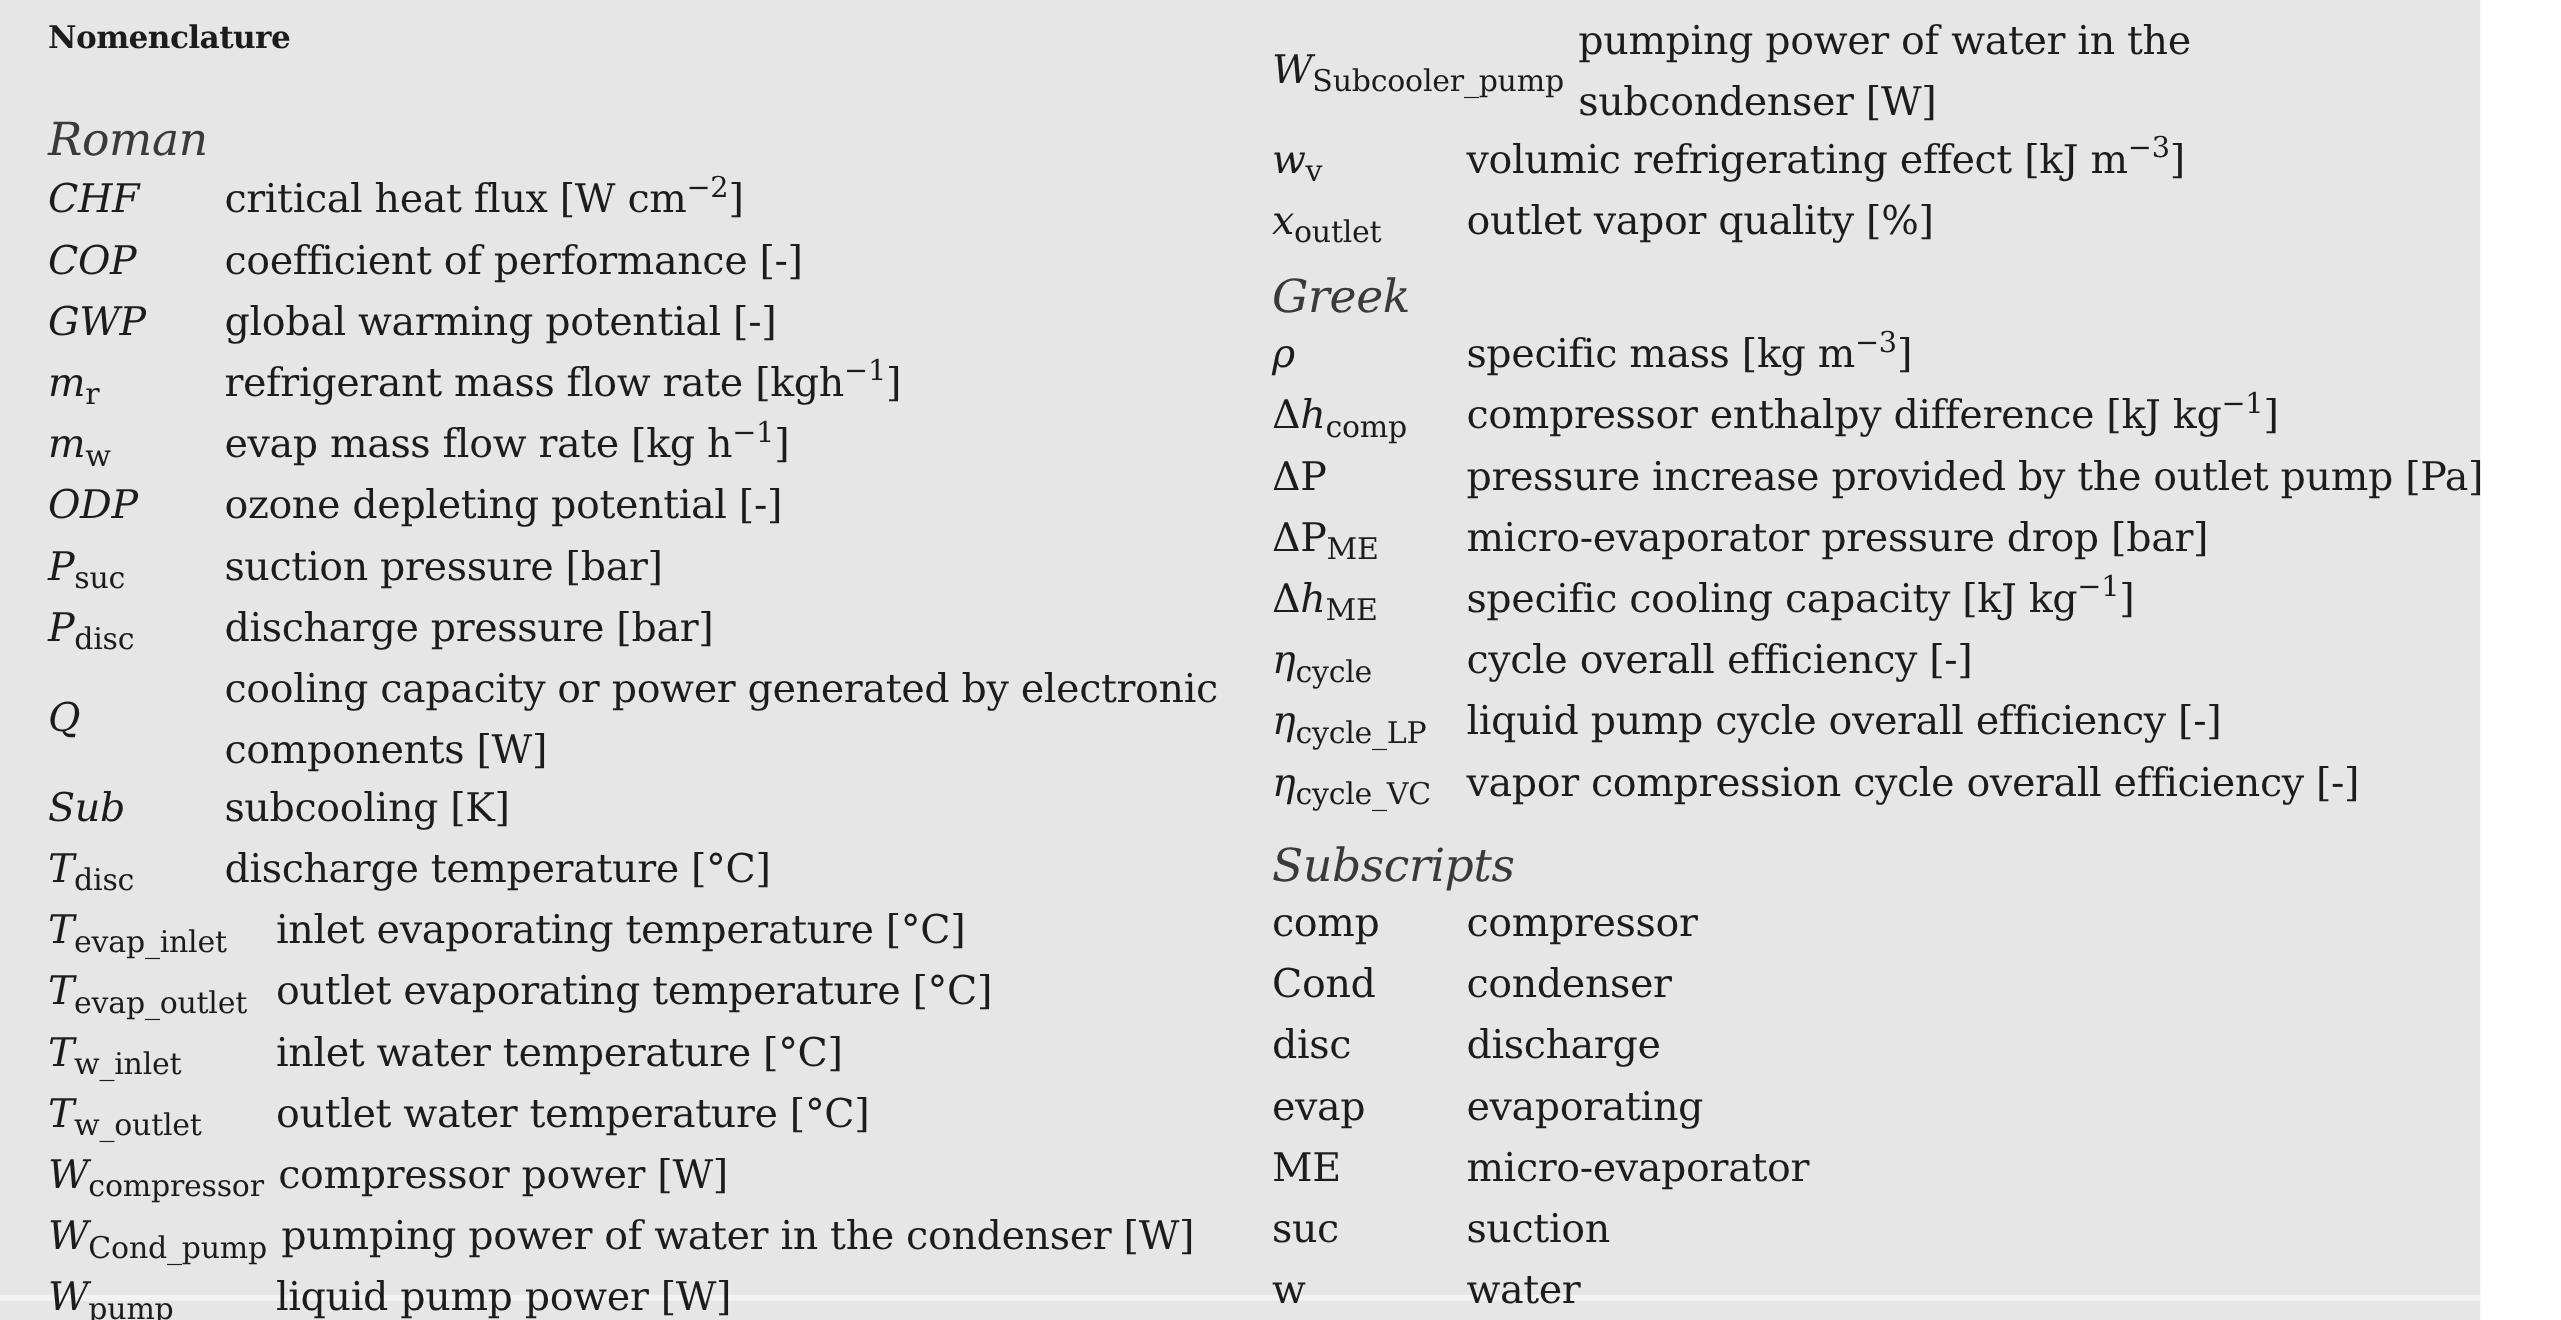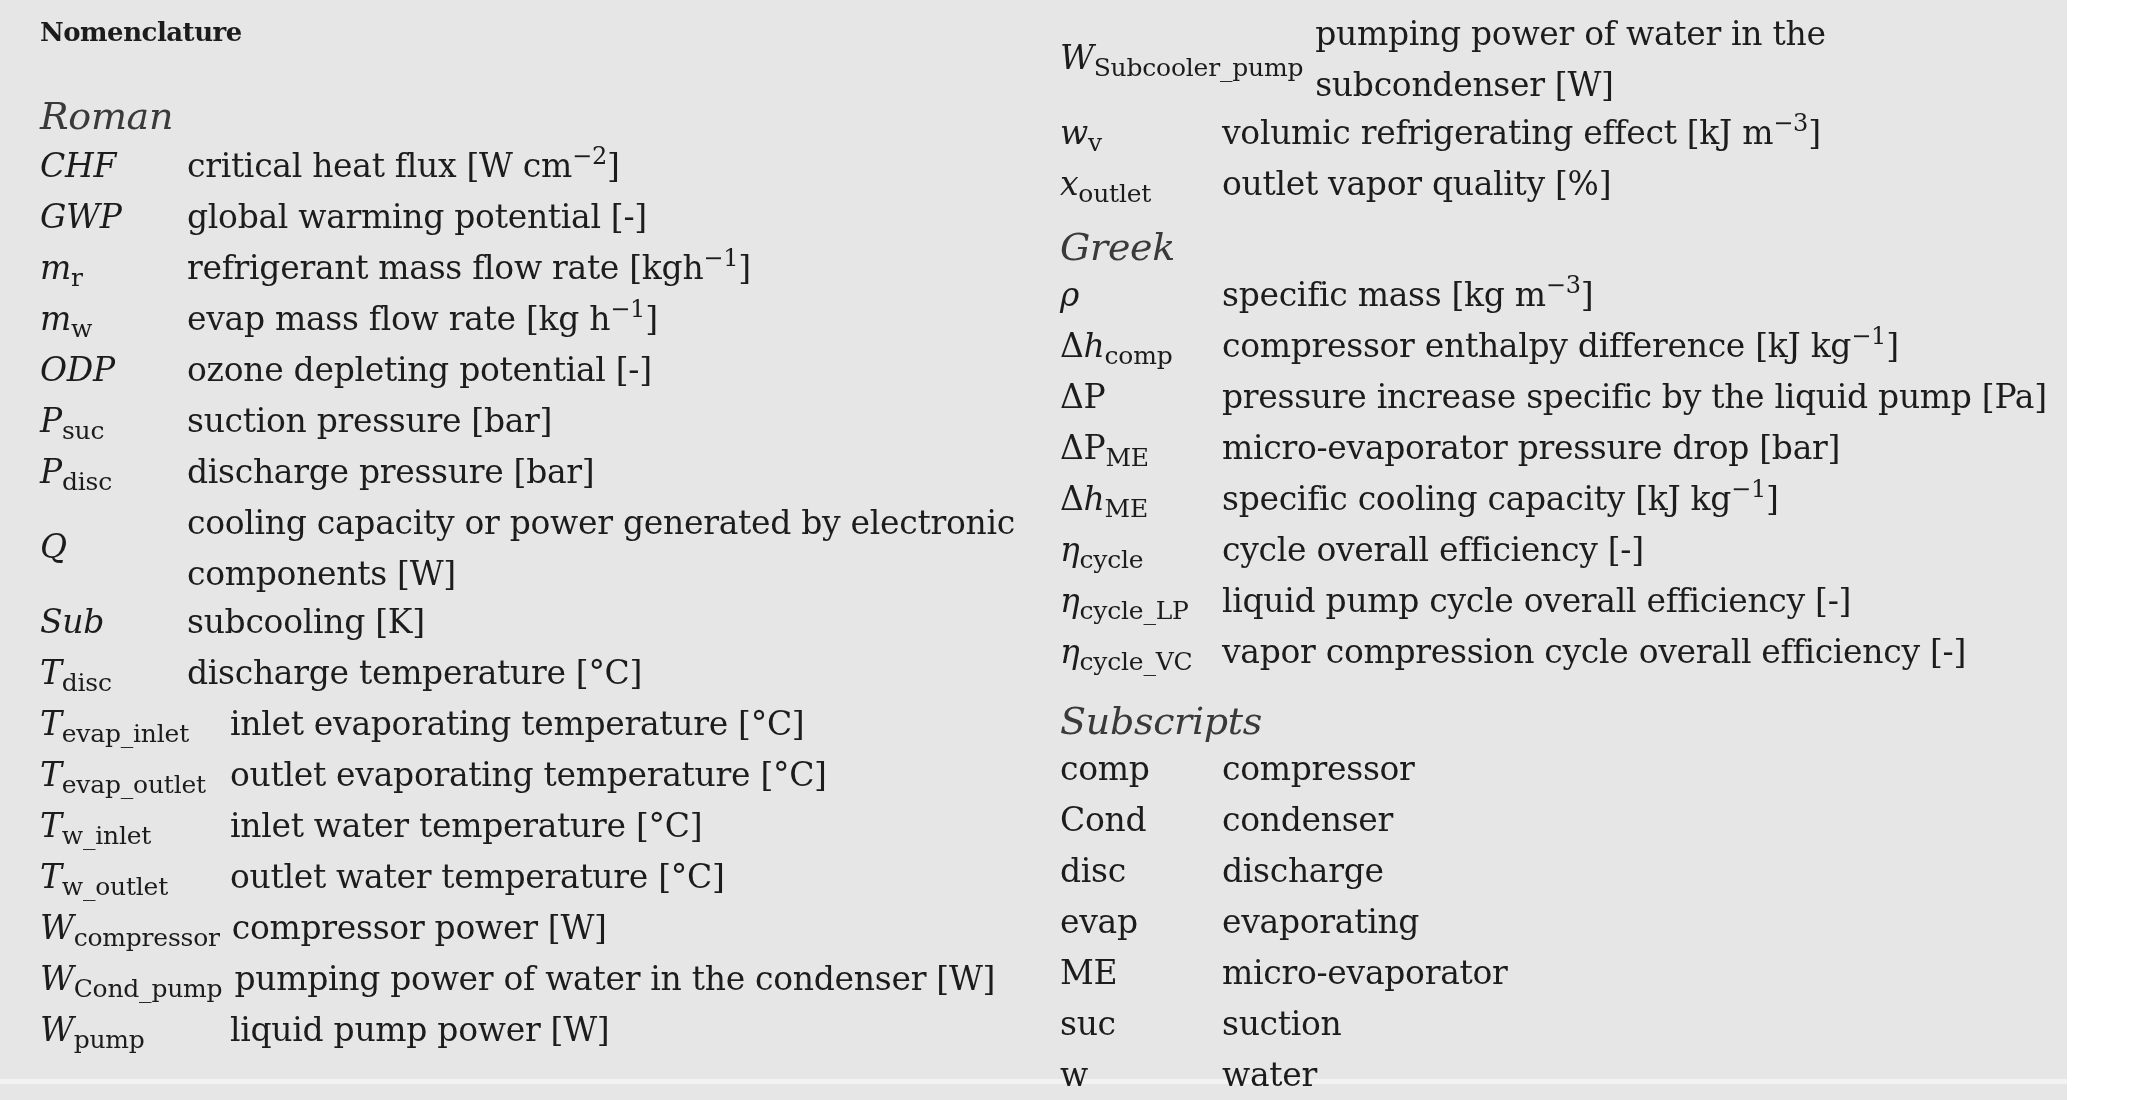--- a/index.html
+++ b/index.html
@@ -60,20 +60,24 @@
   <div class="col-left">
     <div class="title">Nomenclature</div>
 
     <div class="subhead first">Roman</div>
 
     <div class="row">
         <span class="sym a"><span class="pre"></span><i>CHF</i><span class="sb"></span></span>
         <span class="def"><span>critical heat flux [W cm</span><span class="sp">−2</span><span>]</span><span class="line2"></span></span>
       </div>
     <div class="row">
+        <span class="sym a"><span class="pre"></span><i>COP</i><span class="sb"></span></span>
+        <span class="def"><span>coefficient of performance [-]</span><span class="sp"></span><span></span><span class="line2"></span></span>
+      </div>
+    <div class="row">
         <span class="sym a"><span class="pre"></span><i>GWP</i><span class="sb"></span></span>
         <span class="def"><span>global warming potential [-]</span><span class="sp"></span><span></span><span class="line2"></span></span>
       </div>
     <div class="row">
         <span class="sym a"><span class="pre"></span><i>m</i><span class="sb">r</span></span>
         <span class="def"><span>refrigerant mass flow rate [kgh</span><span class="sp">−1</span><span>]</span><span class="line2"></span></span>
       </div>
     <div class="row">
         <span class="sym a"><span class="pre"></span><i>m</i><span class="sb">w</span></span>
         <span class="def"><span>evap mass flow rate [kg h</span><span class="sp">−1</span><span>]</span><span class="line2"></span></span>
@@ -151,21 +155,21 @@
     <div class="row">
         <span class="sym c"><span class="pre"></span><i>ρ</i><span class="sb"></span></span>
         <span class="def"><span>specific mass [kg m</span><span class="sp">−3</span><span>]</span><span class="line2"></span></span>
       </div>
     <div class="row">
         <span class="sym c"><span class="pre">Δ</span><i>h</i><span class="sb">comp</span></span>
         <span class="def"><span>compressor enthalpy difference [kJ kg</span><span class="sp">−1</span><span>]</span><span class="line2"></span></span>
       </div>
     <div class="row">
         <span class="sym c"><span class="pre">ΔP</span><i></i><span class="sb"></span></span>
-        <span class="def"><span>pressure increase specific by the liquid pump [Pa]</span><span class="sp"></span><span></span><span class="line2"></span></span>
+        <span class="def"><span>pressure increase provided by the outlet pump [Pa]</span><span class="sp"></span><span></span><span class="line2"></span></span>
       </div>
     <div class="row">
         <span class="sym c"><span class="pre">ΔP</span><i></i><span class="sb">ME</span></span>
         <span class="def"><span>micro-evaporator pressure drop [bar]</span><span class="sp"></span><span></span><span class="line2"></span></span>
       </div>
     <div class="row">
         <span class="sym c"><span class="pre">Δ</span><i>h</i><span class="sb">ME</span></span>
         <span class="def"><span>specific cooling capacity [kJ kg</span><span class="sp">−1</span><span>]</span><span class="line2"></span></span>
       </div>
     <div class="row">

